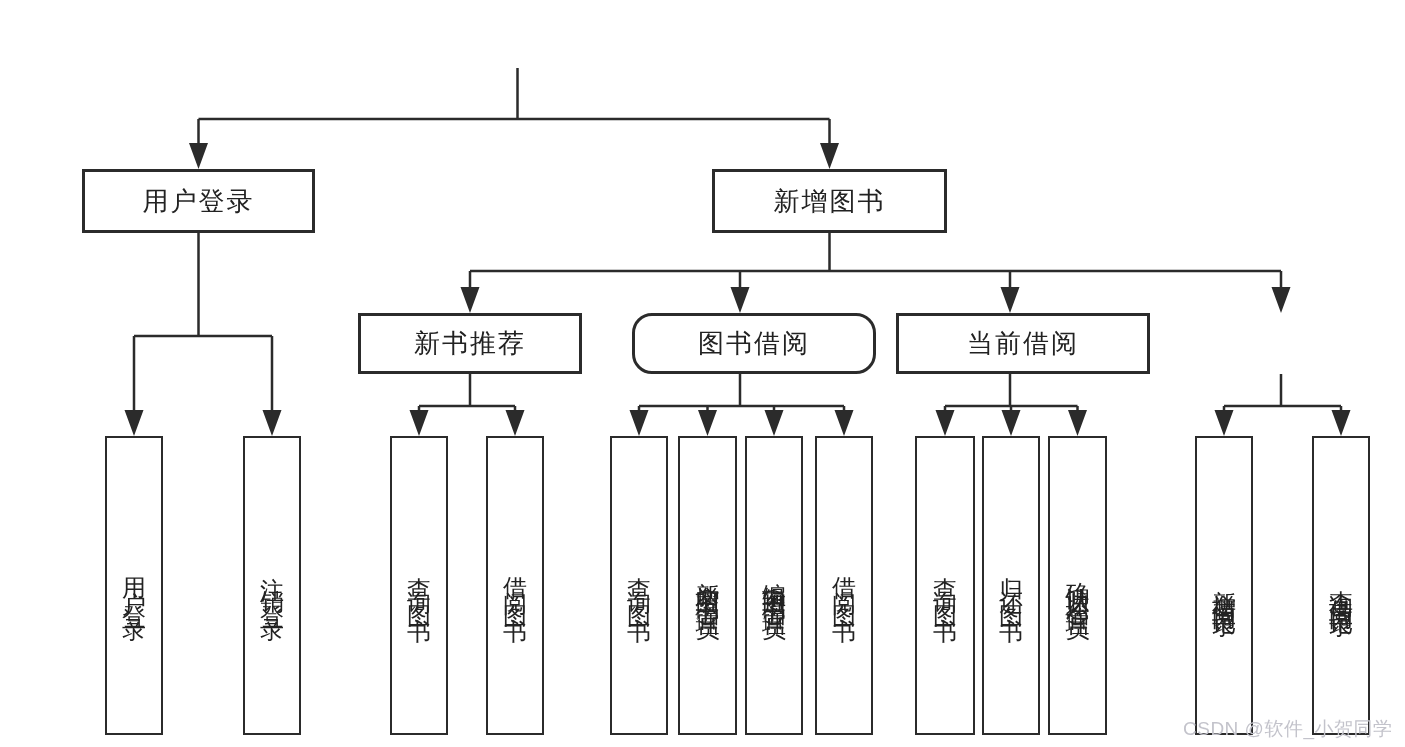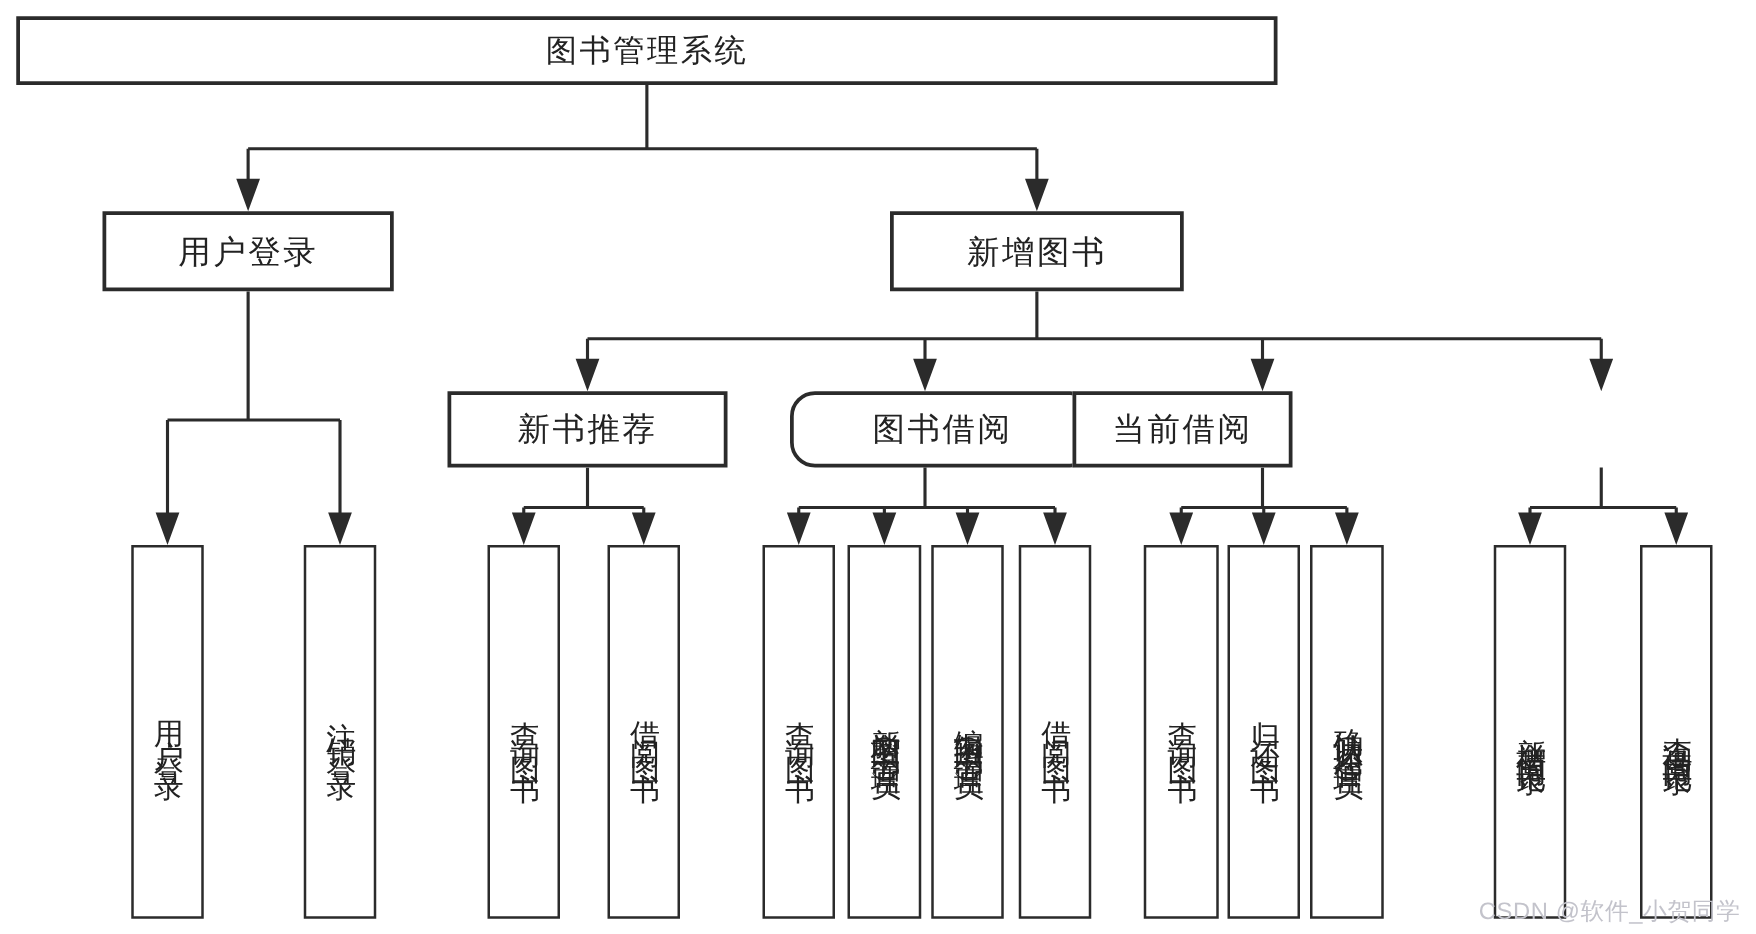--- a/index.html
+++ b/index.html
@@ -74,28 +74,27 @@
              M698,410 L717,410 L707.5,436 Z
              M764.5,410 L783.5,410 L774,436 Z
              M834.5,410 L853.5,410 L844,436 Z
              M935.5,410 L954.5,410 L945,436 Z
              M1001.5,410 L1020.5,410 L1011,436 Z
              M1068,410 L1087,410 L1077.5,436 Z
              M1214.5,410 L1233.5,410 L1224,436 Z
              M1331.5,410 L1350.5,410 L1341,436 Z" fill="#2b2b2b" stroke="none"></path>
   </svg>
 
-  <div class="hbox root" style="left:13px;top:13px;width:1009px;height:55px;">图书管理系统</div>
 
   <div class="hbox" style="left:82px;top:169px;width:233px;height:64px;">用户登录</div>
   <div class="hbox" style="left:712px;top:169px;width:235px;height:64px;">新增图书</div>
 
   <div class="hbox" style="left:358px;top:313px;width:224px;height:61px;">新书推荐</div>
   <div class="hbox" style="left:632px;top:313px;width:244px;height:61px;border-radius:20px;">图书借阅</div>
-  <div class="hbox" style="left:858px;top:313px;width:176px;height:61px;">当前借阅</div>
+  <div class="hbox" style="left:896px;top:313px;width:254px;height:61px;">当前借阅</div>
 
   <div class="vbox" style="left:105px;width:58px;">用户登录</div>
   <div class="vbox" style="left:243px;width:58px;">注销登录</div>
 
   <div class="vbox" style="left:390px;width:58px;">查询图书</div>
   <div class="vbox" style="left:486px;width:58px;">借阅图书</div>
 
   <div class="vbox" style="left:610px;width:58px;">查询图书</div>
   <div class="vbox sp-tight" style="left:678px;width:59px;">新增图书（管理员）</div>
   <div class="vbox sp-tight" style="left:745px;width:58px;">编辑图书（管理员）</div>

